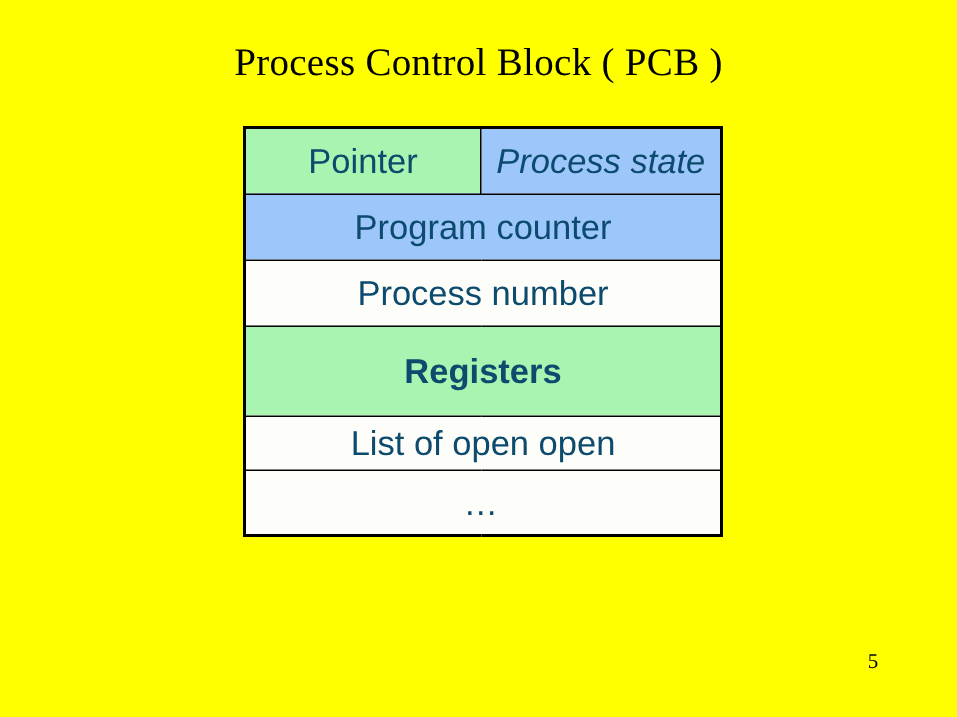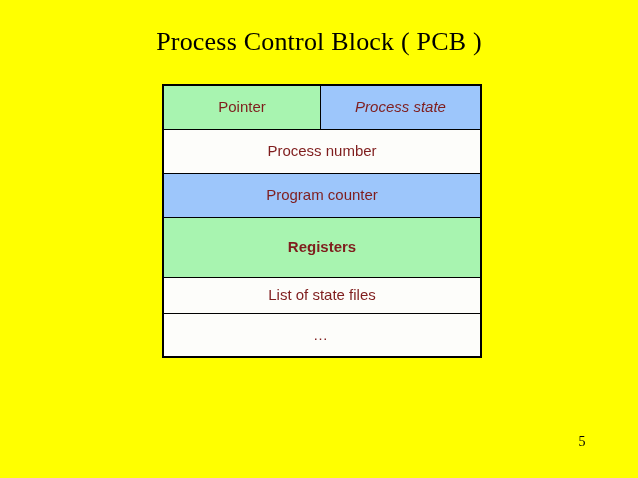--- a/index.html
+++ b/index.html
@@ -42,23 +42,23 @@
     border: 2px solid #000000;
     background: #ffffff;
   }
   #pcb-table tr {
     background: transparent;
   }
   #pcb-table td {
     border: 1px solid #000000;
     text-align: center;
     vertical-align: middle;
-    color: #7f1d1d;
+    color: #0c4a6e;
     font-family: "Liberation Sans", sans-serif;
-    font-size: 15px;
+    font-size: 23px;
     line-height: 1.05;
     padding: 0;
     white-space: nowrap;
   }
   .cell-green { background: #a8f4b0; }
   .cell-blue  { background: #9dc6fb; }
   .cell-white { background: #fdfdfa; }
   .bold-cell  { font-weight: bold; }
   .row-std  { height: 44px; }
   .row-tall { height: 60px; }
@@ -87,34 +87,34 @@
 
   <table id="pcb-table">
     <tbody>
 
       <tr class="row-std">
         <td class="cell-green" style="width:156px;">Pointer</td>
         <td class="cell-blue" style="width:159px;font-style:italic;">Process state</td>
       </tr>
 
       <tr class="row-std">
-        <td class="cell-white" colspan="2">Process number</td>
+        <td class="cell-blue" colspan="2">Program counter</td>
       </tr>
 
       <tr class="row-std">
-        <td class="cell-blue" colspan="2">Program counter</td>
+        <td class="cell-white" colspan="2">Process number</td>
       </tr>
 
       <tr class="row-tall">
         <td class="cell-green bold-cell" colspan="2">Registers</td>
       </tr>
 
 
       <tr class="row-short">
-        <td class="cell-white" colspan="2">List of state files</td>
+        <td class="cell-white" colspan="2">List of open open</td>
       </tr>
 
       <tr class="row-std">
         <td class="cell-white ellipsis-cell" colspan="2">…</td>
       </tr>
 
     </tbody>
   </table>
 
   <div id="page-number">5</div>

